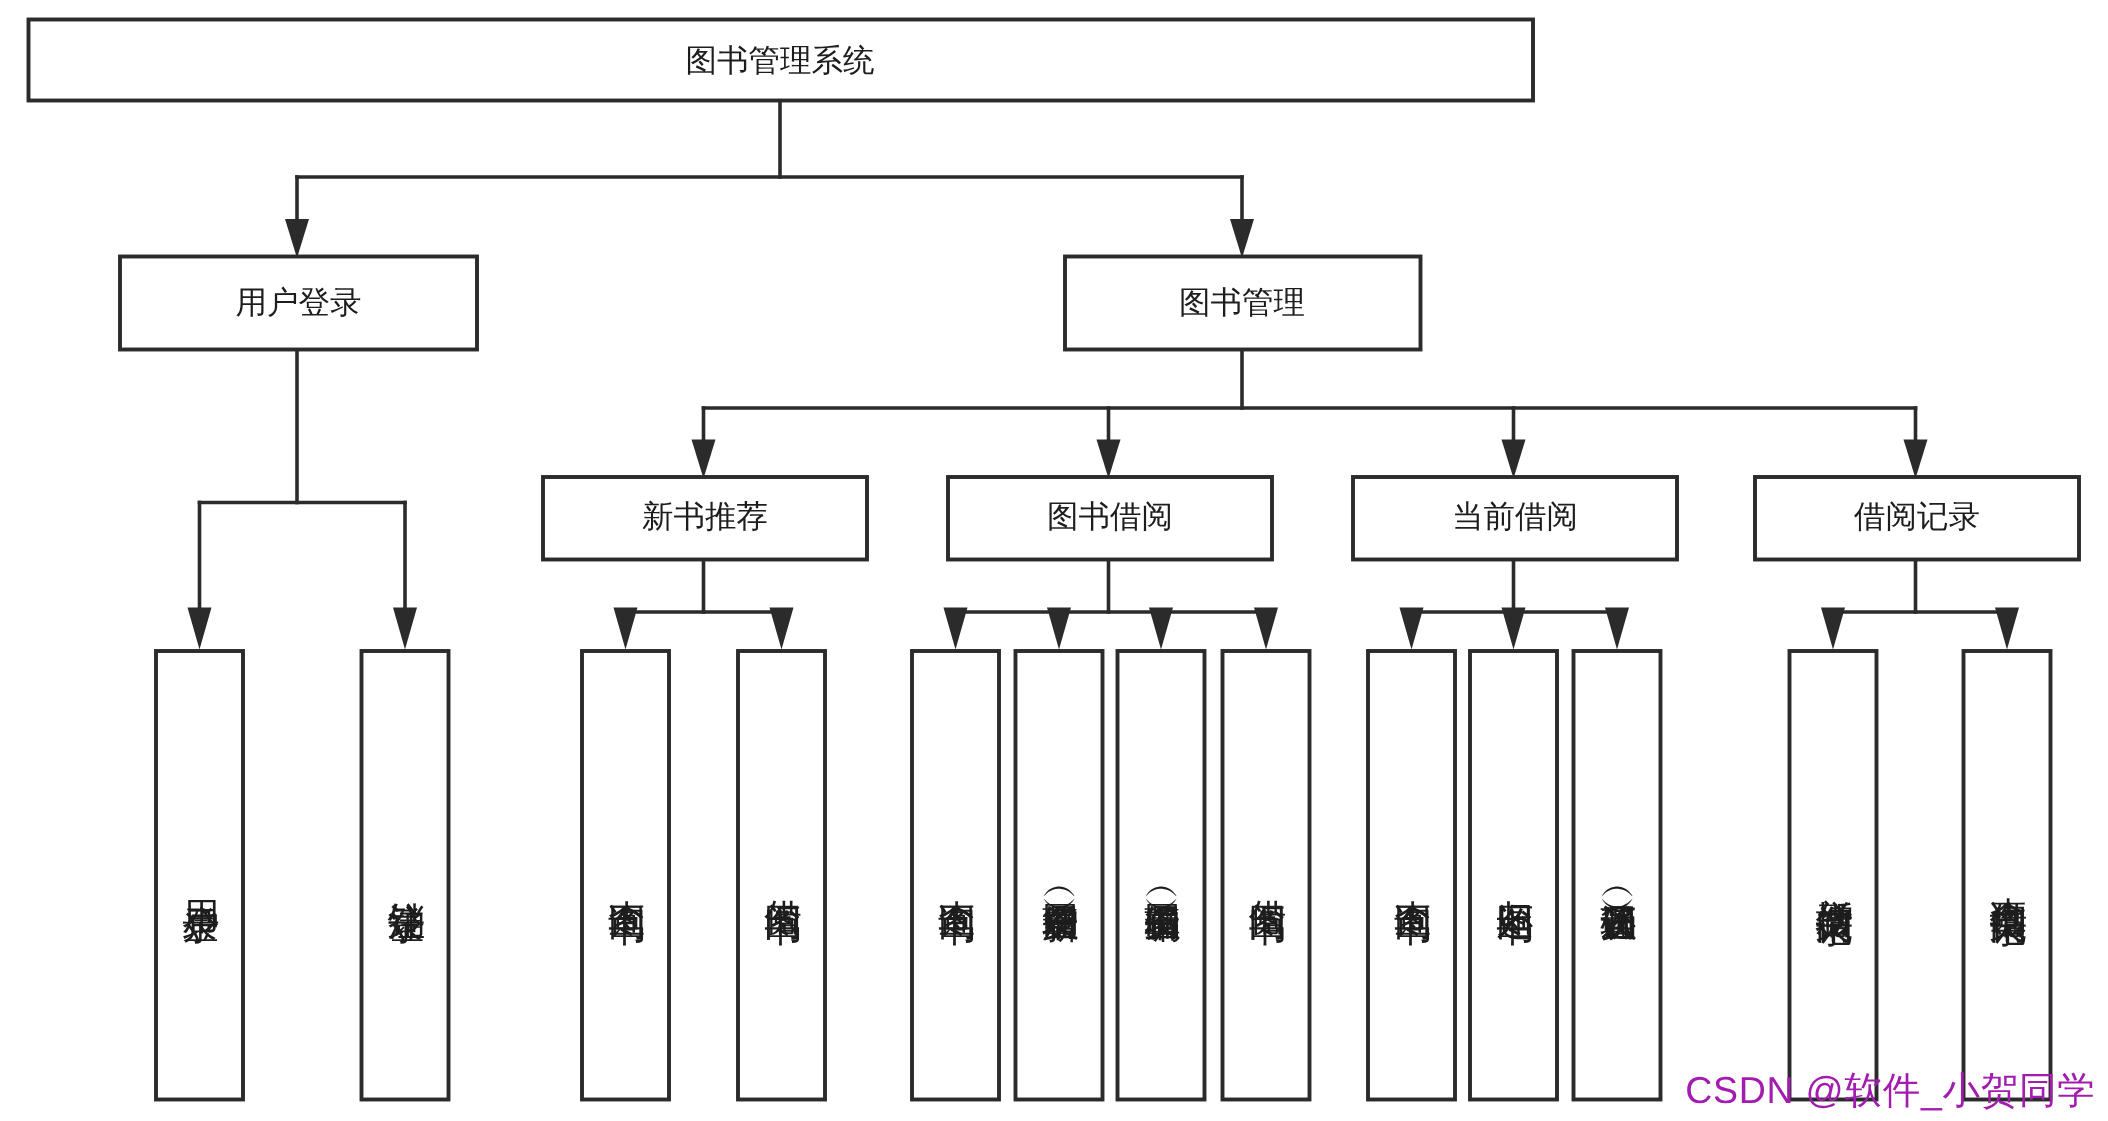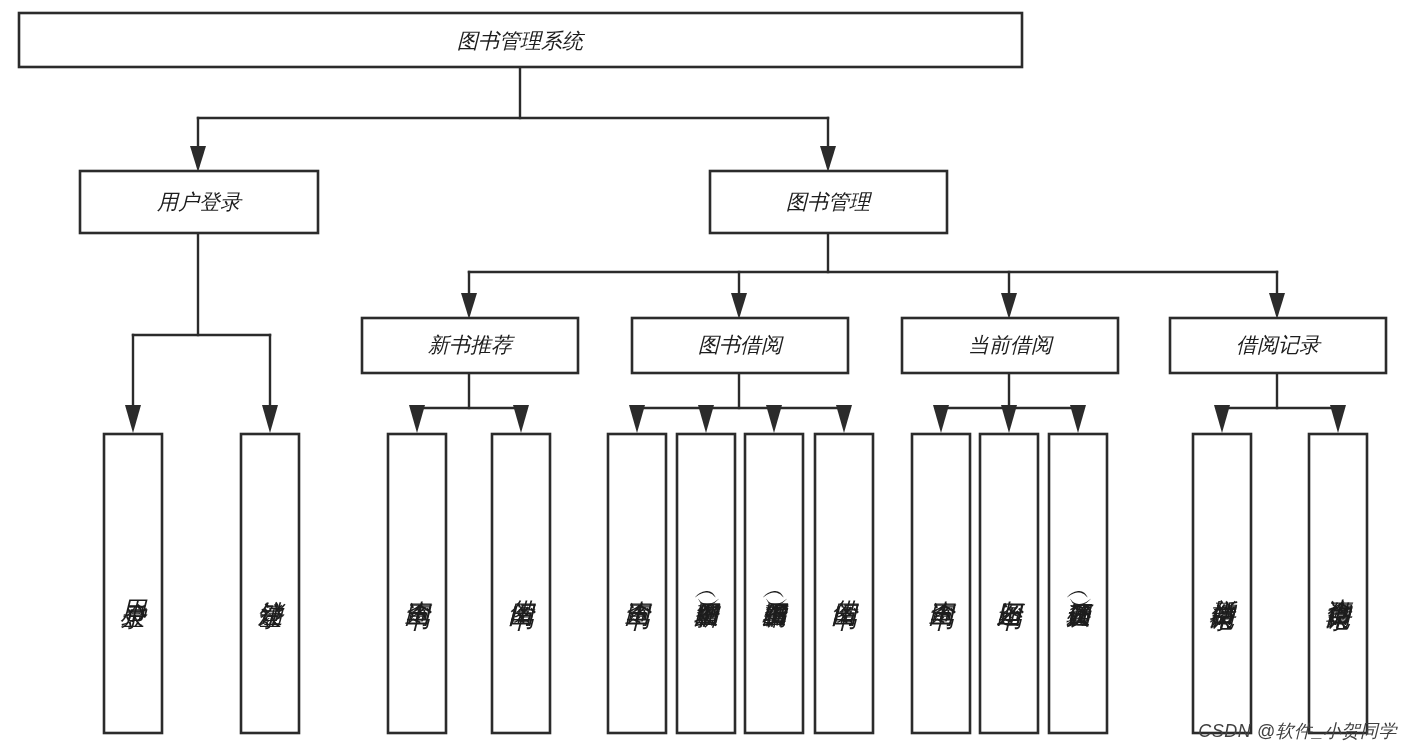--- a/index.html
+++ b/index.html
@@ -11,21 +11,20 @@
     width: 1405px;
     height: 747px;
     overflow: hidden;
     font-family: "Liberation Sans", "DejaVu Sans", sans-serif;
   }
   #diagram-root {
     position: relative;
     width: 1405px;
     height: 747px;
     background: #ffffff;
-    font-style: italic;
   }
   svg.flowchart {
     position: absolute;
     top: 0;
     left: 0;
     width: 1405px;
     height: 747px;
     display: block;
   }
   .node-rect {
@@ -67,22 +66,22 @@
   }
   .vlabel.tight {
     letter-spacing: 0px;
     font-size: 24px;
   }
   #watermark {
     position: absolute;
     right: 8px;
     bottom: 4px;
     font-family: "Liberation Sans", "DejaVu Sans", sans-serif;
-    font-size: 18px;
-    color: #404040;
+    font-size: 25px;
+    color: #a21caf;
     letter-spacing: 0.5px;
     white-space: nowrap;
     user-select: none;
   }
 </style>
 </head>
 <body>
 
 <div id="diagram-root">
 

